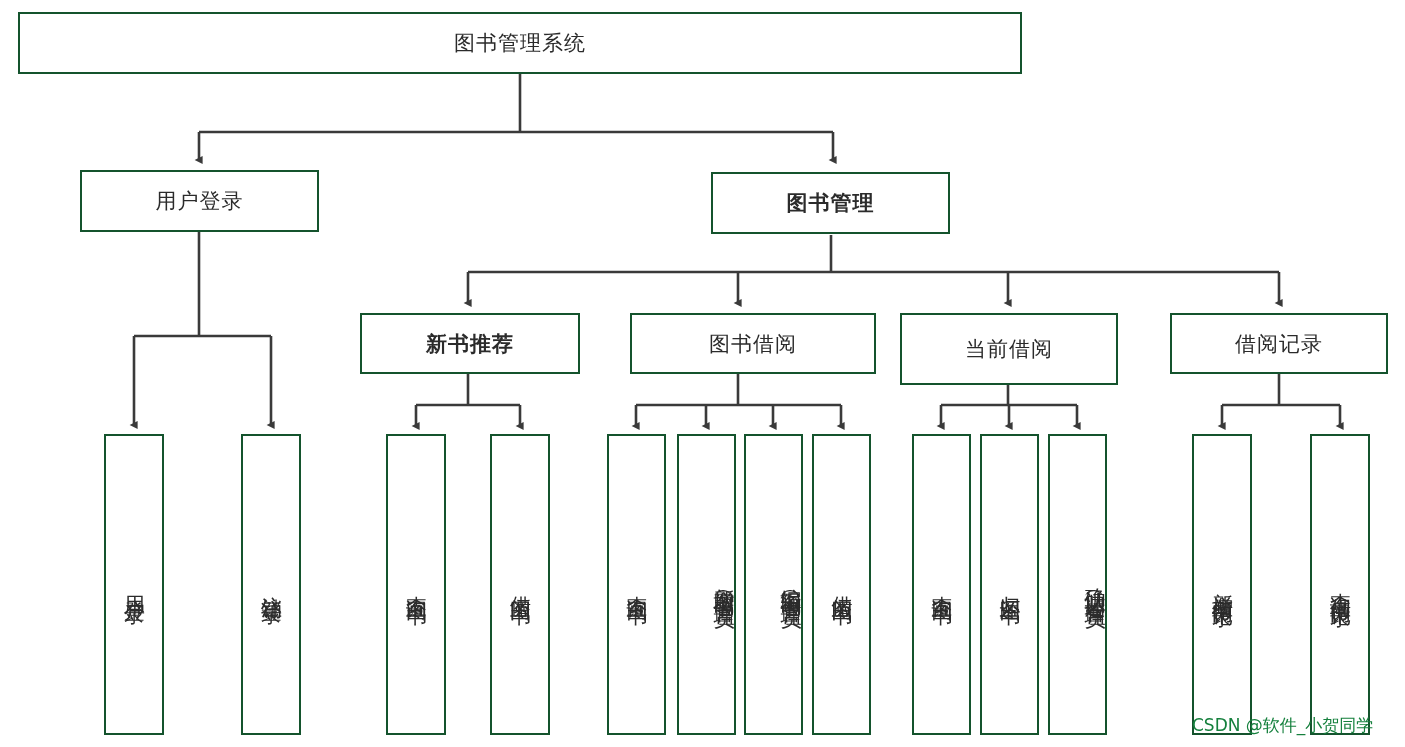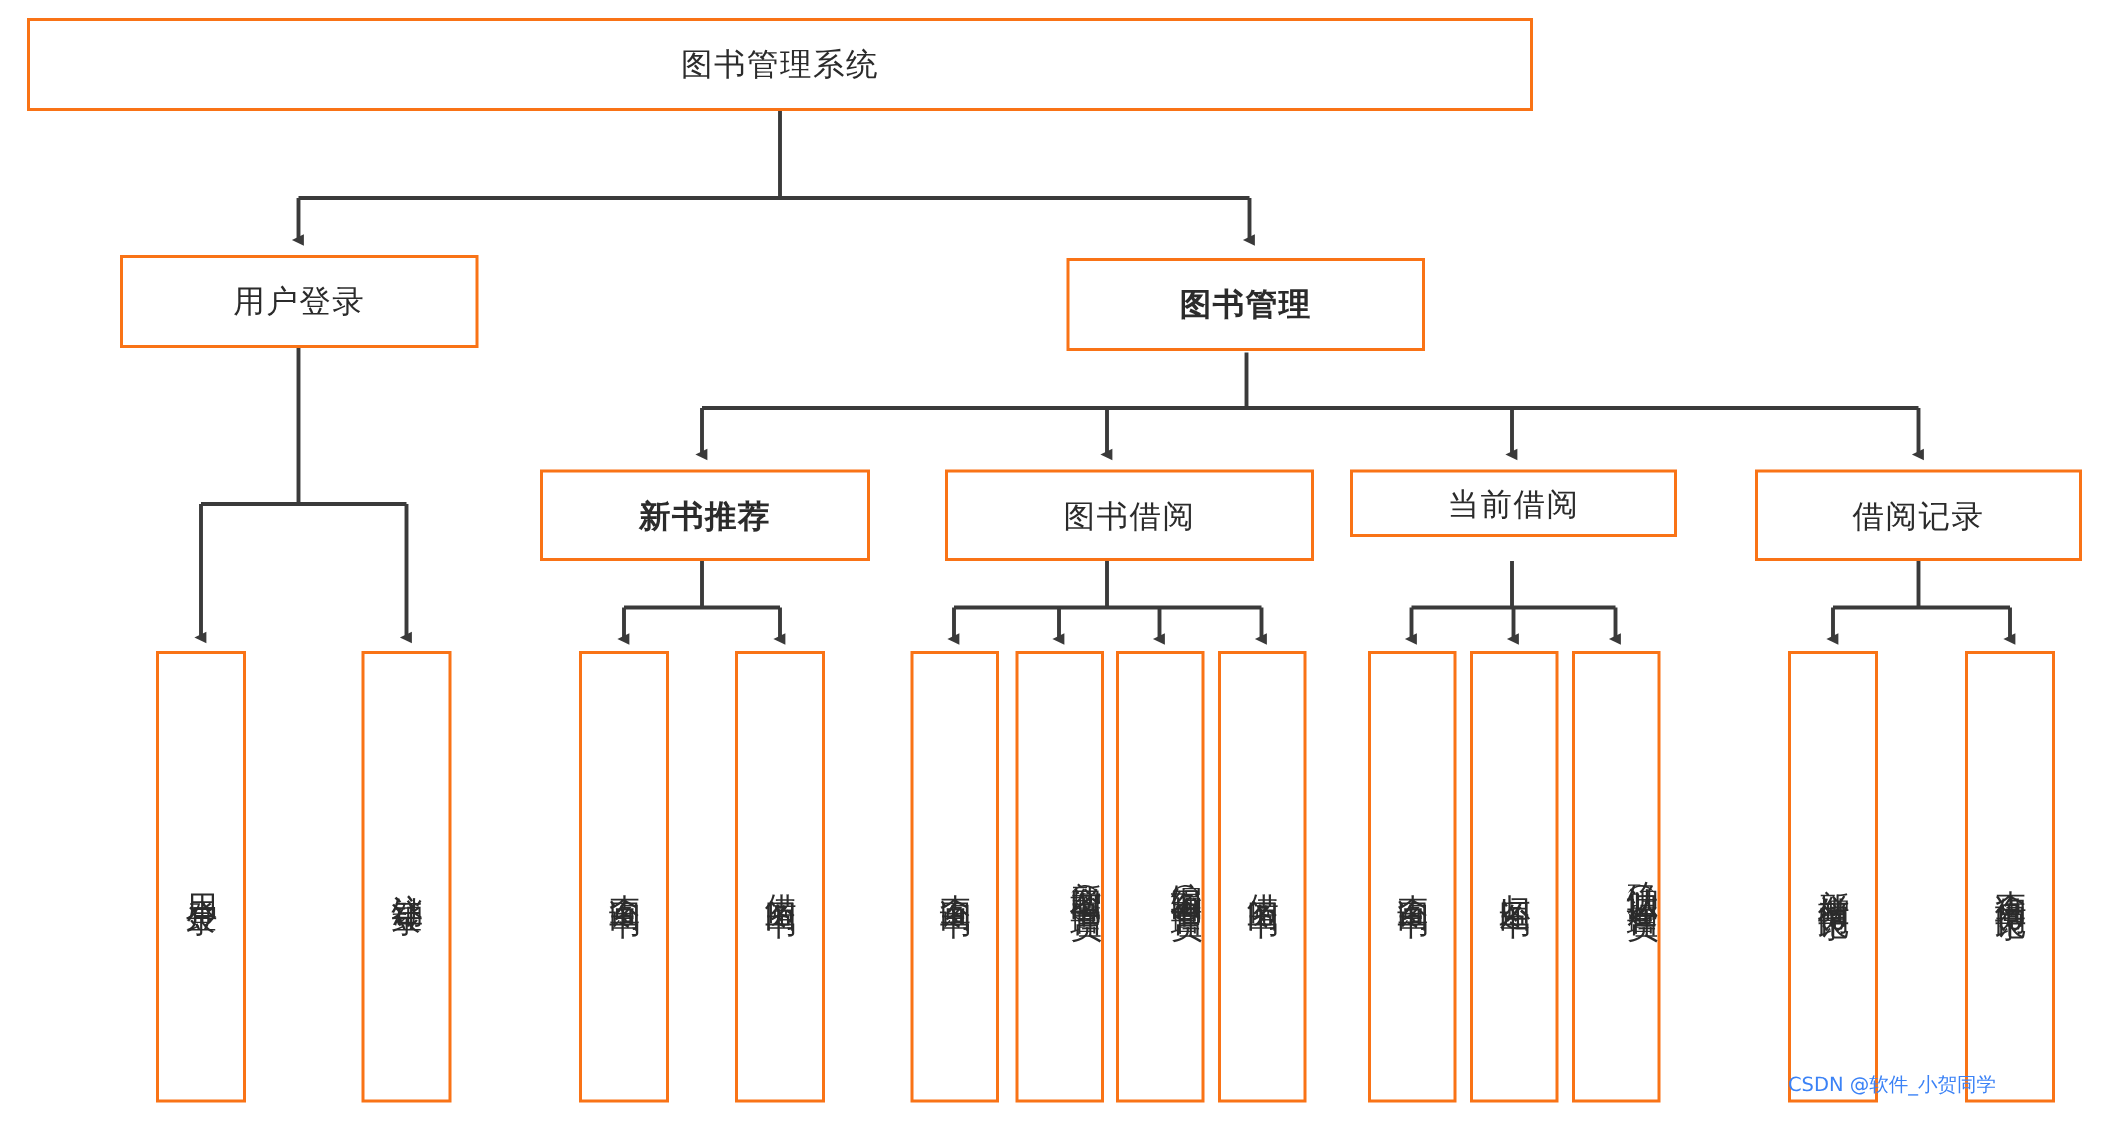--- a/index.html
+++ b/index.html
@@ -23,21 +23,21 @@
     left: 0;
     top: 0;
     width: 1405px;
     height: 747px;
     pointer-events: none;
   }
   .node {
     position: absolute;
     box-sizing: border-box;
     background: #ffffff;
-    border: 2px solid #f97316;
+    border: 2px solid #14532d;
     display: flex;
     align-items: center;
     justify-content: center;
     color: #2b2b2b;
     z-index: 2;
   }
   .node-h {
     font-size: 21px;
     letter-spacing: 1px;
     white-space: nowrap;
@@ -50,22 +50,22 @@
     line-height: 1;
     padding: 4px 0;
   }
   .node-v.top-align {
     align-items: flex-start;
   }
   .watermark {
     position: absolute;
     left: 1192px;
     top: 714px;
-    font-size: 13px;
-    color: #3b82f6;
+    font-size: 17px;
+    color: #15803d;
     white-space: nowrap;
     z-index: 3;
     font-family: "DejaVu Sans", "Liberation Sans", sans-serif;
   }
 </style>
 </head>
 <body>
 
 <div id="diagram-canvas">
 
@@ -119,21 +119,21 @@
     </g>
   </svg>
 
   <div class="node node-h" style="left:18px; top:12px; width:1004px; height:62px;">图书管理系统</div>
 
   <div class="node node-h" style="left:80px; top:170px; width:239px; height:62px;">用户登录</div>
   <div class="node node-h" style="left:711px; top:172px; width:239px; height:62px;font-weight:bold;">图书管理</div>
 
   <div class="node node-h" style="left:360px; top:313px; width:220px; height:61px;font-weight:bold;">新书推荐</div>
   <div class="node node-h" style="left:630px; top:313px; width:246px; height:61px;">图书借阅</div>
-  <div class="node node-h" style="left:900px; top:313px; width:218px; height:45px;">当前借阅</div>
+  <div class="node node-h" style="left:900px; top:313px; width:218px; height:72px;">当前借阅</div>
   <div class="node node-h" style="left:1170px; top:313px; width:218px; height:61px;">借阅记录</div>
 
   <div class="node node-v" style="left:104px; top:434px; width:60px; height:301px;">用户登录</div>
   <div class="node node-v" style="left:241px; top:434px; width:60px; height:301px;">注销登录</div>
 
   <div class="node node-v" style="left:386px; top:434px; width:60px; height:301px;">查询图书</div>
   <div class="node node-v" style="left:490px; top:434px; width:60px; height:301px;">借阅图书</div>
 
   <div class="node node-v" style="left:607px; top:434px; width:59px; height:301px;">查询图书</div>
   <div class="node node-v top-align" style="left:677px; top:434px; width:59px; height:301px;">新增图书（管理员）</div>

